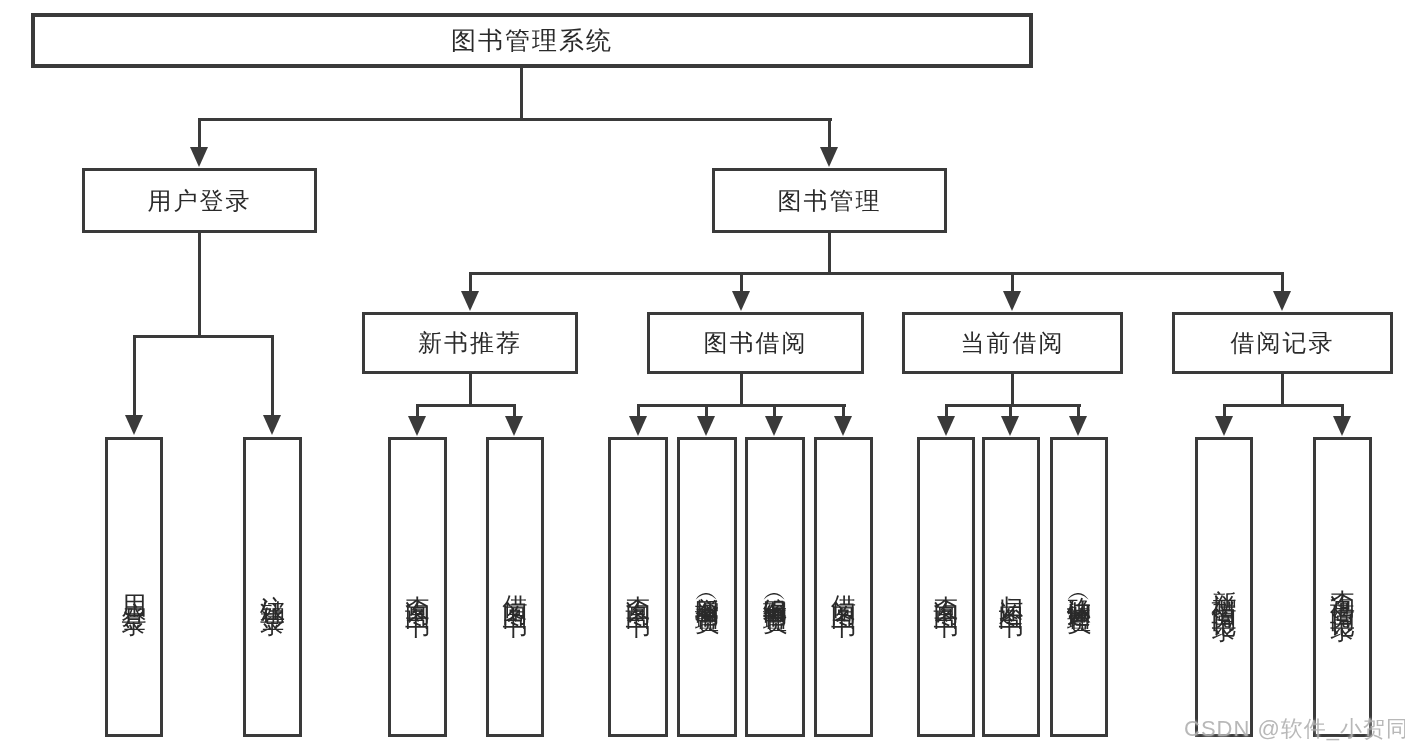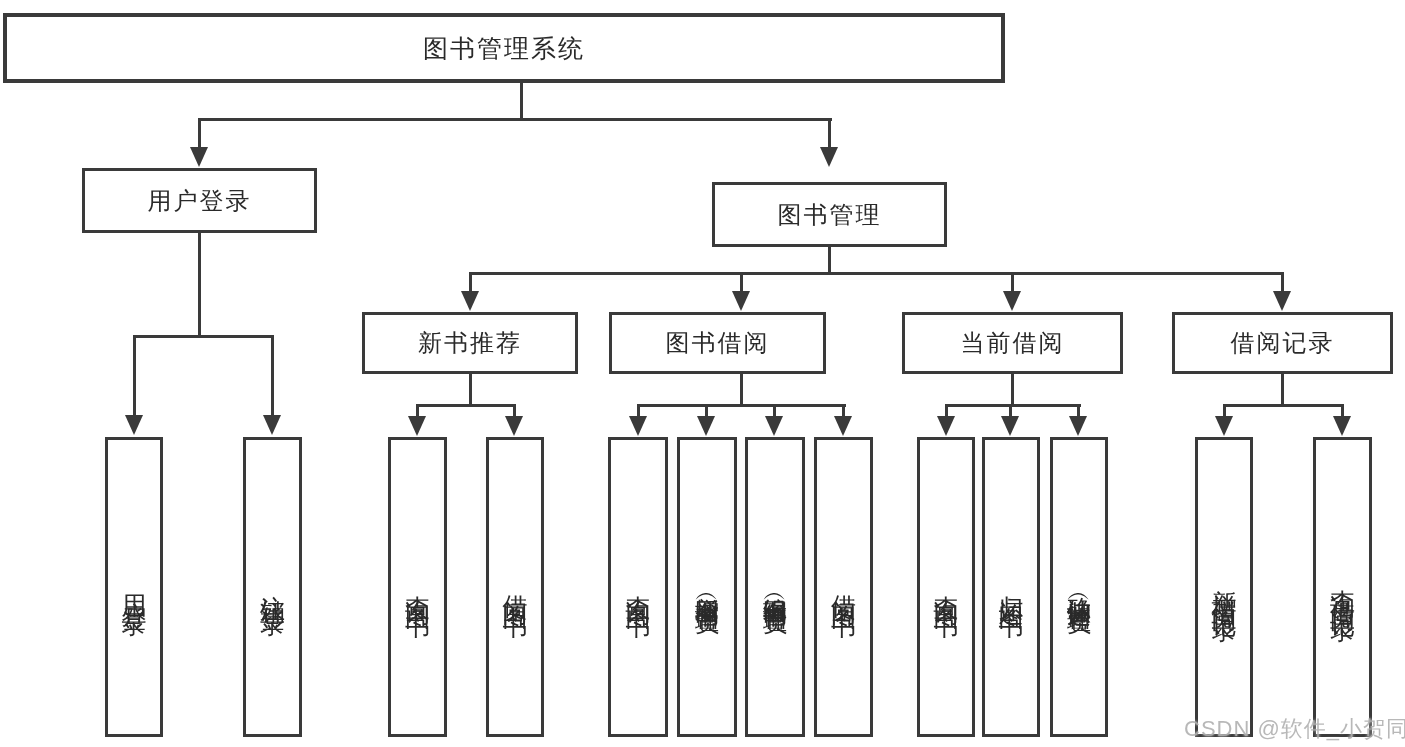--- a/index.html
+++ b/index.html
@@ -56,37 +56,37 @@
     text-shadow:0 0 3px rgba(255,255,255,0.9);
     z-index:6;
     white-space:nowrap;
   }
 </style>
 </head>
 <body>
 
 <div id="canvas">
 
-  <div class="box root" style="left:3px;top:13px;width:1002px;height:70px;">
+  <div class="box root" style="left:31px;top:13px;width:1002px;height:55px;">
     <span>图书管理系统</span>
   </div>
 
   <div class="box" style="left:82px;top:168px;width:235px;height:65px;">
     <span>用户登录</span>
   </div>
 
-  <div class="box" style="left:712px;top:168px;width:235px;height:65px;margin-top:14px;">
+  <div class="box" style="left:712px;top:168px;width:235px;height:65px;">
     <span>图书管理</span>
   </div>
 
   <div class="box" style="left:362px;top:312px;width:216px;height:62px;font-family:Liberation Serif, serif;">
     <span>新书推荐</span>
   </div>
 
-  <div class="box" style="left:609px;top:312px;width:217px;height:62px;">
+  <div class="box" style="left:647px;top:312px;width:217px;height:62px;">
     <span>图书借阅</span>
   </div>
 
   <div class="box" style="left:1172px;top:312px;width:221px;height:62px;">
     <span>借阅记录</span>
   </div>
 
   <div class="box" style="left:902px;top:312px;width:221px;height:62px;">
     <span>当前借阅</span>
   </div>

